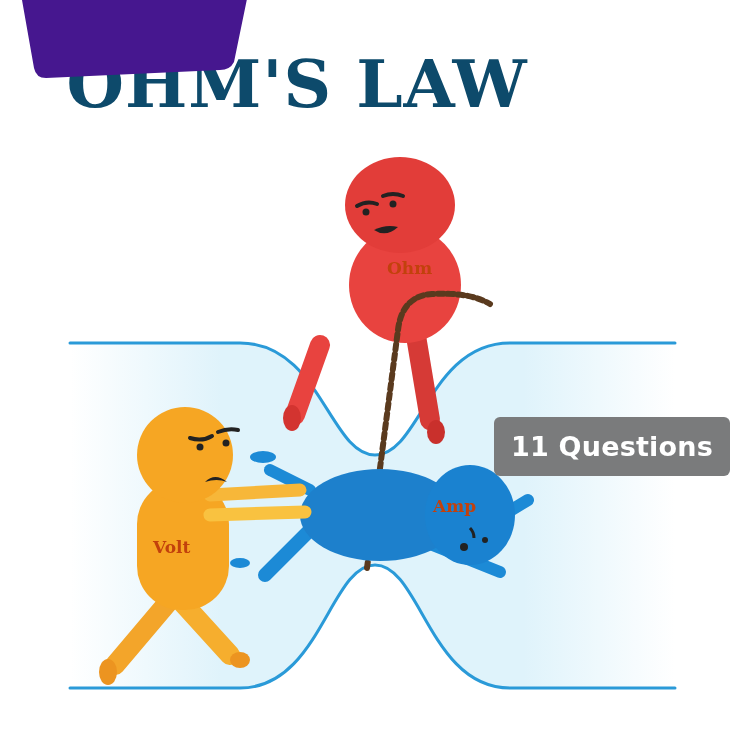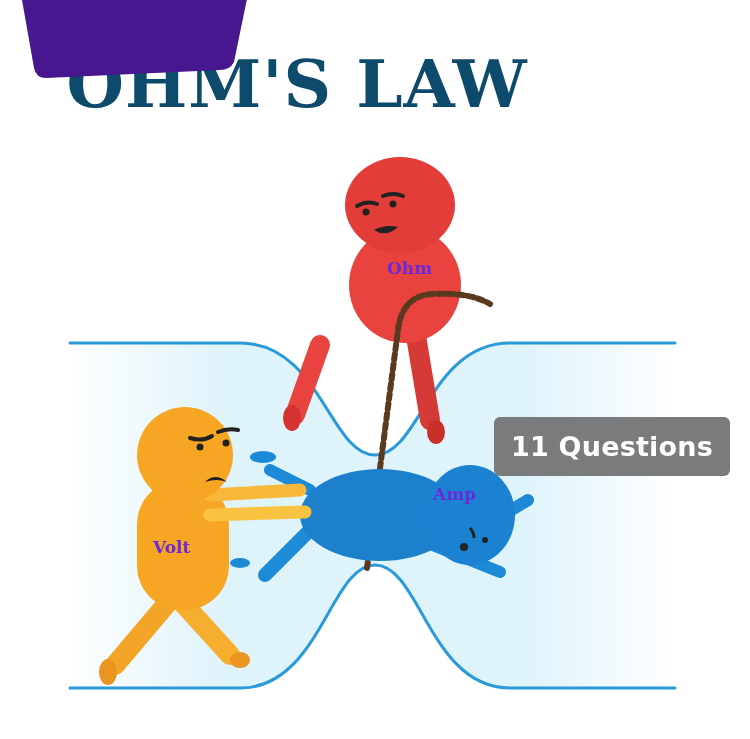--- a/index.html
+++ b/index.html
@@ -18,21 +18,21 @@
     font-weight:bold; font-size:38px; color:#ffffff; letter-spacing:-1px;
   }
   .badge {
     position:absolute; left:494px; top:417px; width:236px; height:59px;
     background:#7a7b7c; border-radius:6px; color:#ffffff;
     font-family:"DejaVu Sans", sans-serif; font-weight:bold; font-size:27px;
     display:flex; align-items:center; justify-content:center; letter-spacing:0.2px;
   }
   .char-label {
     position:absolute; font-family:"DejaVu Serif", serif; font-weight:bold;
-    color:#6d28d9; font-size:17px;
+    color:#c2410c; font-size:17px;
   }
 </style>
 </head>
 <body>
 
 <div class="scene">
   <svg width="750" height="739" viewBox="0 0 750 739" style="position:absolute;left:0;top:0;">
     <defs>
       <linearGradient id="chan" x1="0" x2="1" y1="0" y2="0">
         <stop offset="0" stop-color="#ffffff"></stop>
@@ -90,21 +90,21 @@
       <path d="M190,438 q12,4 22,-2" stroke="#222" stroke-width="4" fill="none" stroke-linecap="round"></path>
       <path d="M218,432 q10,-4 20,-2" stroke="#222" stroke-width="4" fill="none" stroke-linecap="round"></path>
       <circle cx="200" cy="447" r="3.5" fill="#222"></circle>
       <circle cx="226" cy="443" r="3.5" fill="#222"></circle>
       <path d="M205,482 q10,-10 22,0 q-10,-4 -22,0 z" fill="#222"></path>
     </g>
   </svg>
 
   <div class="char-label" style="left:387px;top:258px;">Ohm</div>
   <div class="char-label" style="left:153px;top:537px;">Volt</div>
-  <div class="char-label" style="left:433px;top:484px;">Amp</div>
+  <div class="char-label" style="left:433px;top:496px;">Amp</div>
 
   <div class="title">OHM'S LAW</div>
 
   <div class="logo">
     <svg width="226" height="86" viewBox="0 0 226 86" style="position:absolute;left:0;top:0;">
       <path d="M0,6 L226,0 L212,68 Q208,76 198,76 L24,84 Q14,84 12,74 Z" fill="#46178f"></path>
     </svg>
   </div>
 
   <div class="badge">11 Questions</div>

